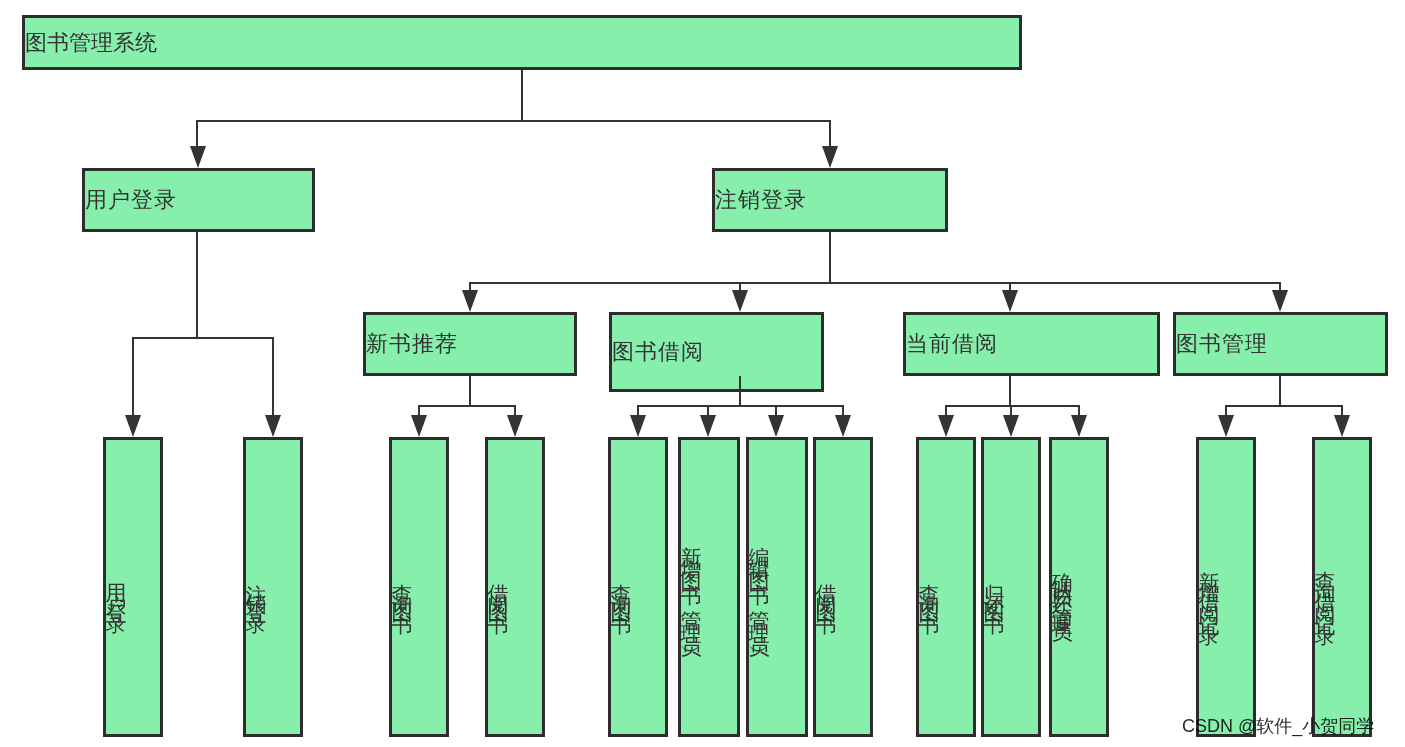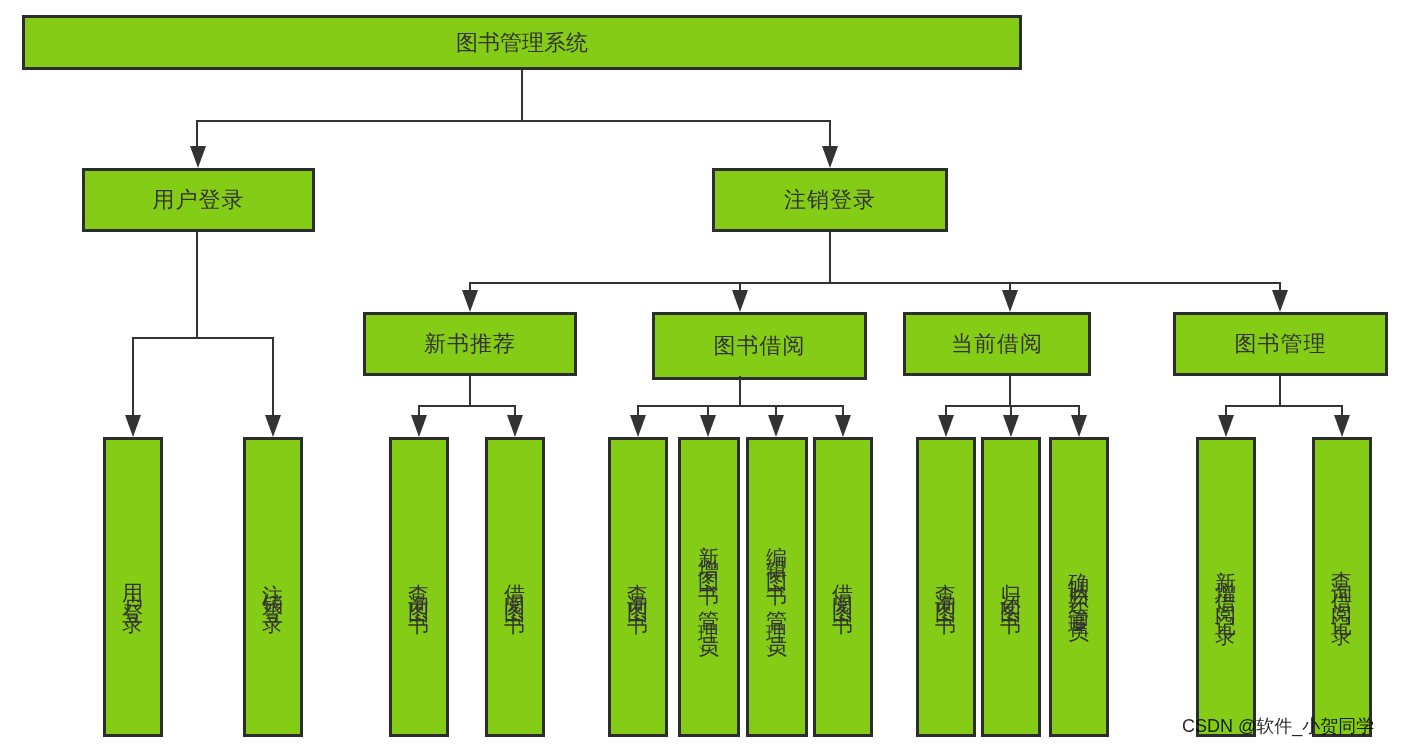--- a/index.html
+++ b/index.html
@@ -13,24 +13,23 @@
     width: 1405px;
     height: 747px;
     background: #ffffff;
     overflow: hidden;
   }
   
   .node {
     position: absolute;
     box-sizing: border-box;
     border: 3px solid #2d2d2d;
-    background: #84cc16;
+    background: #86efac;
     display: flex;
     align-items: center;
-    justify-content: center;
     color: #333333;
   }
   .hnode { font-size: 22px; letter-spacing: 1px; }
   .root  { font-size: 22px; }
   .leaf  { border-width: 3px; }
   .vtext {
     writing-mode: vertical-lr;
     text-orientation: mixed;
     font-size: 21px;
     color: #333333;
@@ -74,24 +73,24 @@
   <div class="node hnode" style="left:82px; top:168px; width:233px; height:64px;">
     <span>用户登录</span>
   </div>
   <div class="node hnode" style="left:712px; top:168px; width:236px; height:64px;">
     <span>注销登录</span>
   </div>
 
   <div class="node hnode" style="left:363px; top:312px; width:214px; height:64px;">
     <span>新书推荐</span>
   </div>
-  <div class="node hnode" style="left:652px; top:312px; width:215px; height:68px;">
+  <div class="node hnode" style="left:609px; top:312px; width:215px; height:80px;">
     <span>图书借阅</span>
   </div>
-  <div class="node hnode" style="left:903px; top:312px; width:188px; height:64px;">
+  <div class="node hnode" style="left:903px; top:312px; width:257px; height:64px;">
     <span>当前借阅</span>
   </div>
   <div class="node hnode" style="left:1173px; top:312px; width:215px; height:64px;">
     <span>图书管理</span>
   </div>
 
   <div class="node leaf" style="left:103px; top:437px; width:60px; height:300px;">
     <span class="vtext v4">用户登录</span>
   </div>
   <div class="node leaf" style="left:243px; top:437px; width:60px; height:300px;">

